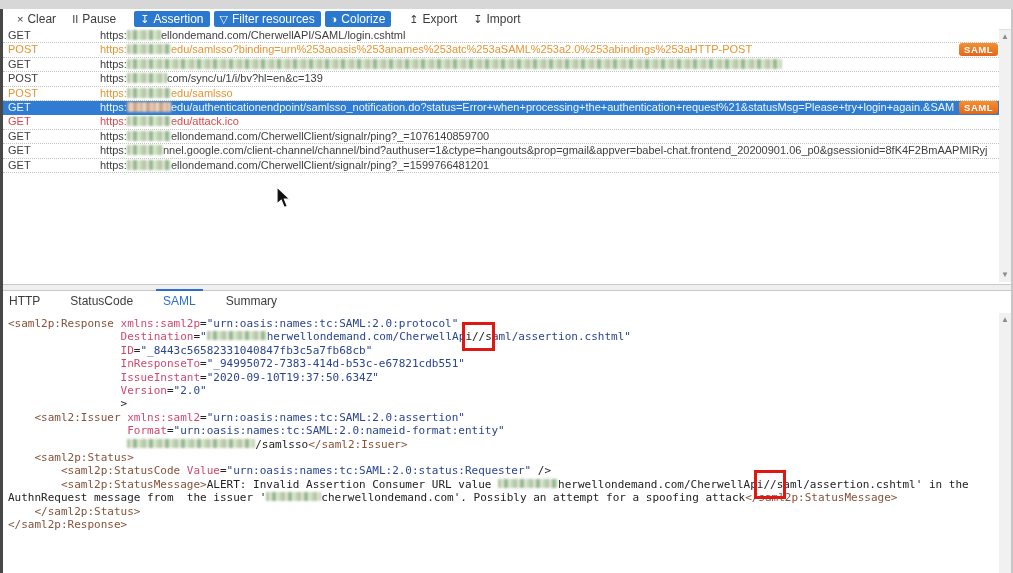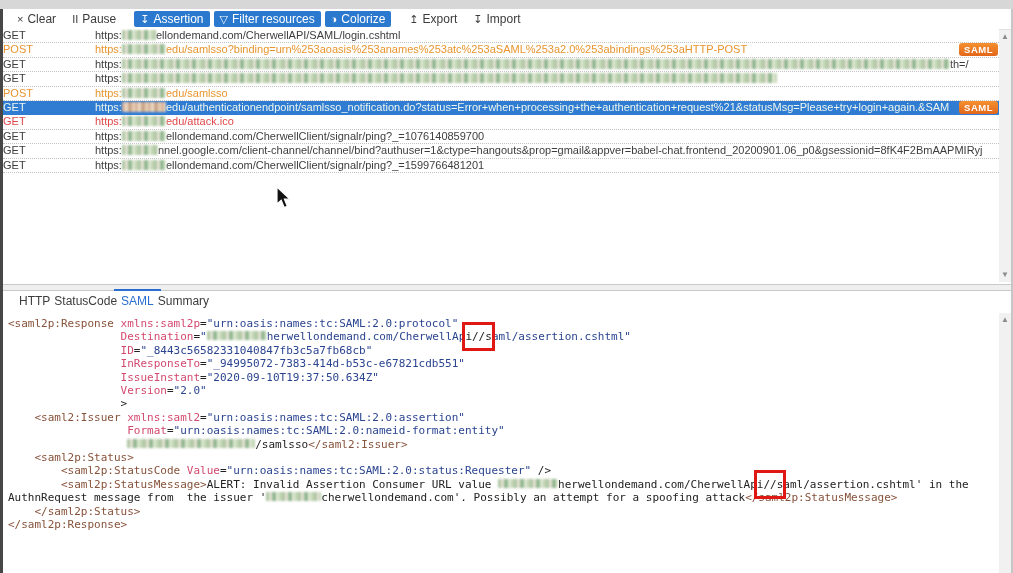--- a/index.html
+++ b/index.html
@@ -15,21 +15,21 @@
   .tbtn{display:inline-flex;align-items:center;gap:4px;font-size:12px;color:#3c3c3c;
         padding:1px 6px;margin-right:4px;border-radius:2px;cursor:default;white-space:nowrap;}
   .tbtn .ticon{font-size:11px;line-height:11px;}
   .tbtn.active{background:#2b79cf;color:#fff;}
   .tbtn.gap{margin-right:12px;align-items:center;}
 
   
   .reqpane{position:absolute;left:3px;top:29px;right:14px;height:254px;background:#fff;overflow:hidden;}
   .row{position:relative;height:13.4px;line-height:13.4px;font-size:11px;color:#3d3d3d;
        border-bottom:1px dotted #c3c3c3;white-space:nowrap;overflow:hidden;}
-  .row .method{display:inline-block;width:92px;vertical-align:top;}
+  .row .method{display:inline-block;width:92px;padding-left:5px;vertical-align:top;}
   .row .url{display:inline-block;vertical-align:top;}
   .row.saml{color:#e8952f;}
   .row.error{color:#e04848;}
   .row.selected{background:#2f7cd2;color:#edf6ee;border-bottom-color:#2f7cd2;}
   .badge{position:absolute;right:1px;top:0px;height:13px;line-height:13px;padding:0 5px;
          background:linear-gradient(#f59130,#e2661a);color:#fff;font-size:9.5px;font-weight:bold;
          border-radius:3px;letter-spacing:.5px;}
   .blur{display:inline-block;height:10px;vertical-align:-1px;border-radius:1px;
         background:repeating-linear-gradient(90deg,#aec7a4 0 3px,#e6e2d4 3px 6px,#93b892 6px 10px,#dde8d2 10px 13px,#c2d4b4 13px 16px);
         filter:blur(1px);}
@@ -42,21 +42,21 @@
   .sbar .arr.up{top:1px;} .sbar .arr.down{bottom:1px;}
   .sbar.top{right:2px;top:30px;height:252px;}
   .sbar.bottom{right:2px;top:313px;bottom:0;}
 
   
   .splitter{position:absolute;left:3px;right:2px;top:284px;height:5px;background:#efefef;
             border-top:1px solid #c9c9c9;border-bottom:1px solid #c9c9c9;}
 
   
   .tabs{position:absolute;left:3px;top:290px;right:14px;height:22px;display:flex;
-        align-items:center;padding-left:14px;font-size:12px;color:#3c3c3c;}
+        align-items:center;padding-left:4px;gap:26px;font-size:12px;color:#3c3c3c;}
   .tab{position:relative;padding:3px 2px;cursor:default;}
   .tab.active{color:#2a6fd0;}
   .tab.active::before{content:"";position:absolute;top:-2px;left:-5px;right:-5px;height:2px;background:#2a6fd0;}
 
   .xml{position:absolute;left:3px;top:313px;right:14px;bottom:0;padding:4px 0 0 5px;
        font-family:"DejaVu Sans Mono",monospace;font-size:11px;line-height:13.4px;
        white-space:pre;color:#222;overflow:hidden;}
   .xml .tag{color:#86523a;margin-top:8px;}
   .xml .attr{color:#d2486e;}
   .xml .val{color:#2a4490;}
@@ -104,22 +104,22 @@
       </div>
       <div class="tbtn">
         <span class="ticon">↧</span>
         <span>Import</span>
       </div>
     </div>
 
   <div class="reqpane" id="reqpane">
       <div class="row normal"><span class="method">GET</span><span class="url"><span>https:</span><span class="blur" style="width: 34px;"></span><span>ellondemand.com/CherwellAPI/SAML/login.cshtml</span></span></div>
       <div class="row saml"><span class="method">POST</span><span class="url"><span>https:</span><span class="blur" style="width: 44px;"></span><span>edu/samlsso?binding=urn%253aoasis%253anames%253atc%253aSAML%253a2.0%253abindings%253aHTTP-POST</span></span><span class="badge">SAML</span></div>
-      <div class="row normal"><span class="method">GET</span><span class="url"><span>https:</span><span class="blur" style="width: 828px;"></span><span>th=/</span></span></div>
       <div class="row normal"><span class="method">GET</span><span class="url"><span>https:</span><span class="blur" style="width: 655px;"></span></span></div>
+      <div class="row normal"><span class="method">POST</span><span class="url"><span>https:</span><span class="blur" style="width: 40px;"></span><span>com/sync/u/1/i/bv?hl=en&amp;c=139</span></span></div>
       <div class="row saml"><span class="method">POST</span><span class="url"><span>https:</span><span class="blur" style="width: 44px;"></span><span>edu/samlsso</span></span></div>
       <div class="row selected"><span class="method">GET</span><span class="url"><span>https:</span><span class="blur" style="width: 44px;"></span><span>edu/authenticationendpoint/samlsso_notification.do?status=Error+when+processing+the+authentication+request%21&amp;statusMsg=Please+try+login+again.&amp;SAM</span></span><span class="badge">SAML</span></div>
       <div class="row error"><span class="method">GET</span><span class="url"><span>https:</span><span class="blur" style="width: 44px;"></span><span>edu/attack.ico</span></span></div>
       <div class="row normal"><span class="method">GET</span><span class="url"><span>https:</span><span class="blur" style="width: 44px;"></span><span>ellondemand.com/CherwellClient/signalr/ping?_=1076140859700</span></span></div>
       <div class="row normal"><span class="method">GET</span><span class="url"><span>https:</span><span class="blur" style="width: 36px;"></span><span>nnel.google.com/client-channel/channel/bind?authuser=1&amp;ctype=hangouts&amp;prop=gmail&amp;appver=babel-chat.frontend_20200901.06_p0&amp;gsessionid=8fK4F2BmAAPMIRyj</span></span></div>
       <div class="row normal"><span class="method">GET</span><span class="url"><span>https:</span><span class="blur" style="width: 44px;"></span><span>ellondemand.com/CherwellClient/signalr/ping?_=1599766481201</span></span></div>
     </div>
 
   <div class="sbar top">
     <div class="arr up">▲</div>

